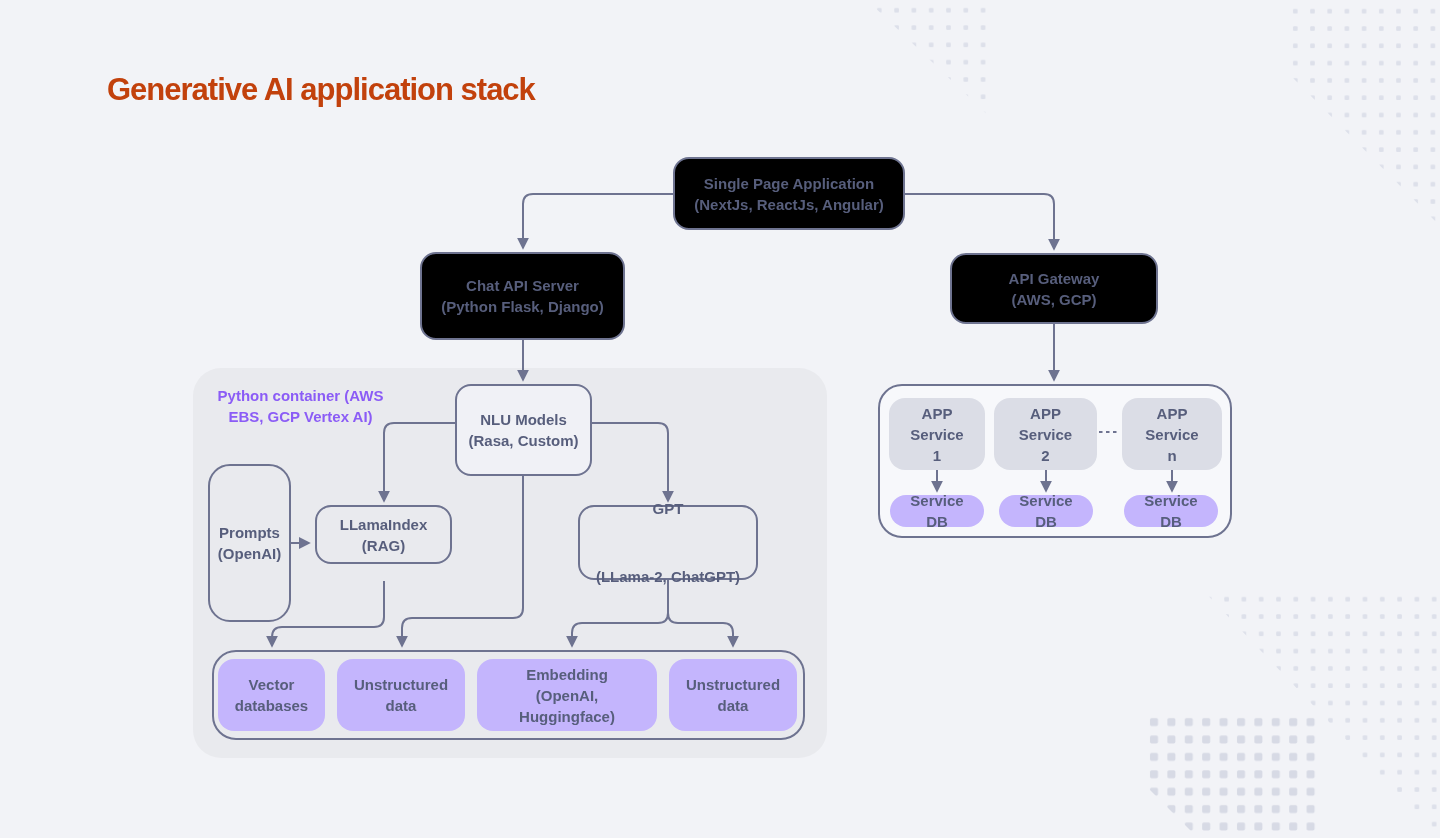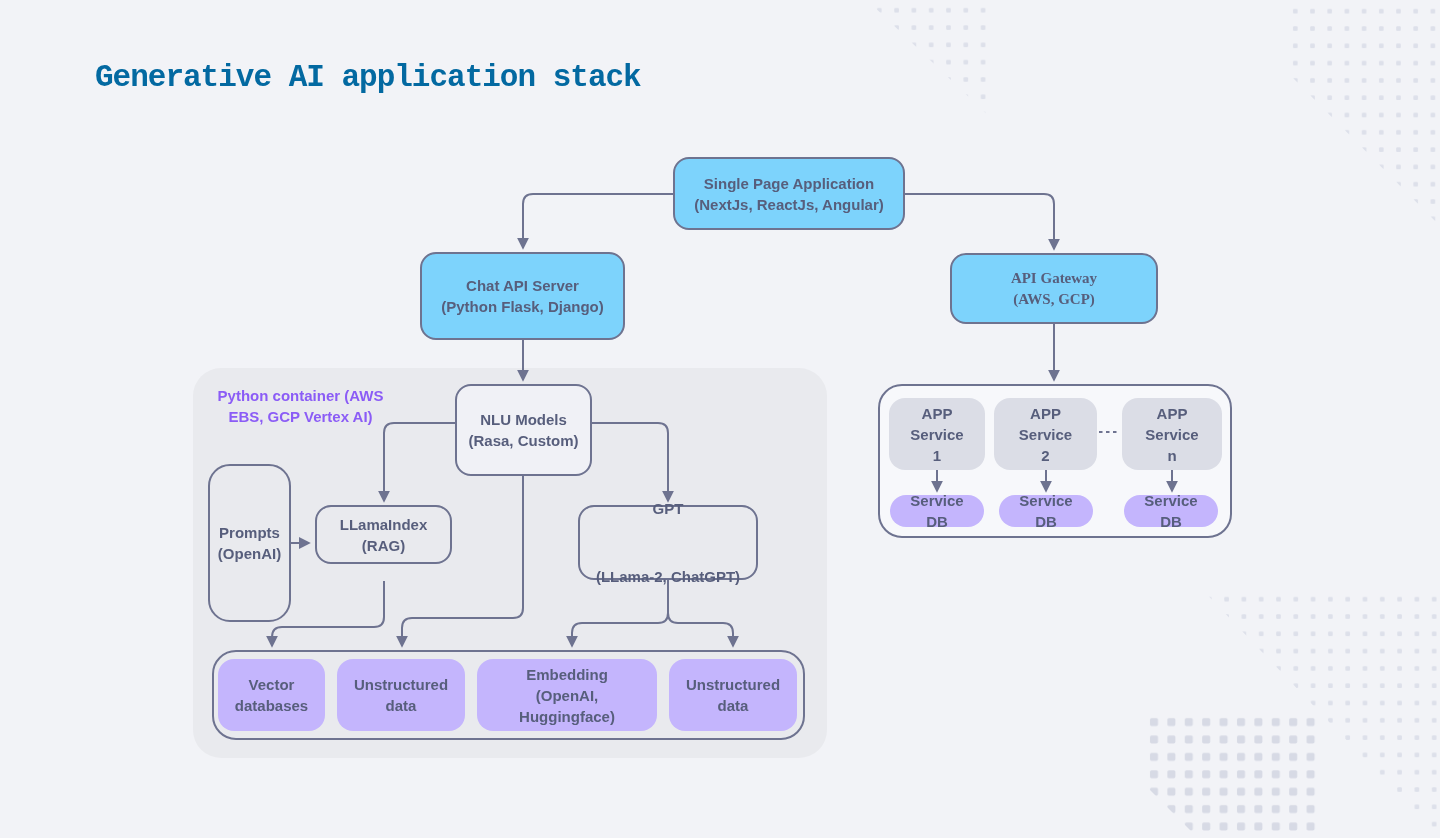--- a/index.html
+++ b/index.html
@@ -3,36 +3,36 @@
 <meta charset="utf-8">
 <style>
   html,body{margin:0;padding:0;}
   body{
     width:1440px;height:838px;position:relative;overflow:hidden;
     background:#f2f3f7;
     font-family:"Liberation Sans","DejaVu Sans",sans-serif;
     color:#575e7c;
   }
   .title{
-    position:absolute;left:95px;top:60px;margin:0;
-    font-family:Liberation Mono, monospace;
-    font-weight:700;font-size:31px;letter-spacing:-1px;color:#0369a1;
+    position:absolute;left:95px;top:60px;margin:12px;
+    font-family:Liberation Sans, sans-serif;
+    font-weight:700;font-size:31px;letter-spacing:-1px;color:#c2410c;
     white-space:nowrap;
   }
   .dots{position:absolute;pointer-events:none;}
   .wires{position:absolute;left:0;top:0;pointer-events:none;}
   .node{
     position:absolute;box-sizing:border-box;
     border:2px solid #6e7390;border-radius:16px;
     display:flex;flex-direction:column;align-items:center;justify-content:center;
     text-align:center;font-size:15px;font-weight:600;line-height:21px;
     background:transparent;
   }
   .node span{display:block;}
-  .bg-white{background:#7dd3fc;}
+  .bg-white{background:#000000;}
   .bg-nlu{background:#f0f1f6;}
   .group{
     position:absolute;box-sizing:border-box;border-radius:28px;
     background:#e9eaee;
   }
   .group-label{
     position:absolute;text-align:center;
     font-size:15px;font-weight:600;line-height:21px;color:#8b5cf6;
   }
   .frame{
@@ -122,21 +122,21 @@
 </svg>
 
 <div class="node bg-white" style="left:673px;top:157px;width:232px;height:73px;">
   <span>Single Page Application</span>
   <span>(NextJs, ReactJs, Angular)</span>
 </div>
 <div class="node bg-white" style="left:420px;top:252px;width:205px;height:88px;align-items:center;">
   <span>Chat API Server</span>
   <span>(Python Flask, Django)</span>
 </div>
-<div class="node bg-white" style="left:950px;top:253px;width:208px;height:71px;font-family:Liberation Serif, serif;">
+<div class="node bg-white" style="left:950px;top:253px;width:208px;height:71px;">
   <span>API Gateway</span>
   <span>(AWS, GCP)</span>
 </div>
 <div class="node bg-nlu" style="left:455px;top:384px;width:137px;height:92px;">
   <span>NLU Models</span>
   <span>(Rasa, Custom)</span>
 </div>
 <div class="node" style="left:208px;top:464px;width:83px;height:158px;border-radius:22px;">
   <span>Prompts</span>
   <span>(OpenAI)</span>

